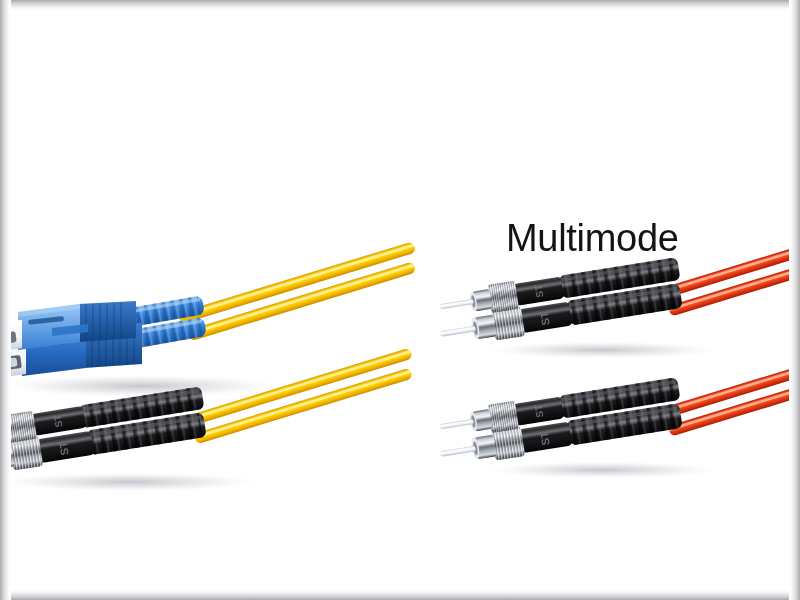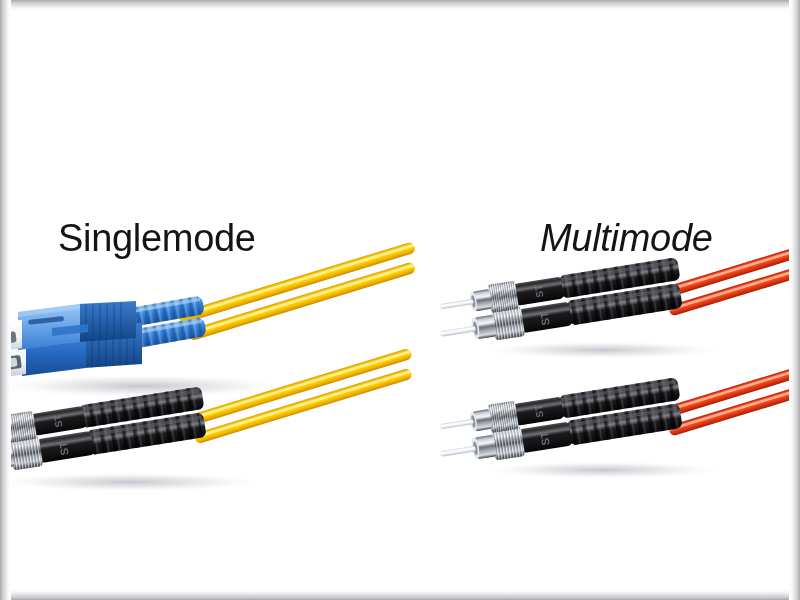--- a/index.html
+++ b/index.html
@@ -41,21 +41,21 @@
     position: absolute;
     color: #141414;
     font-size: 38px;
     font-weight: 400;
     letter-spacing: -0.3px;
     white-space: nowrap;
     line-height: 1;
     z-index: 40;
   }
   #caption-singlemode { left: 58px; top: 219px; }
-  #caption-multimode  { left: 540px; top: 219px; font-style: italic; }
+  #caption-multimode  { left: 506px; top: 219px; }
 
   
   #ghost-text {
     position: absolute;
     left: 235px; top: 150px;
     width: 330px; height: 18px;
     font-size: 13px;
     color: rgba(120,125,150,0.055);
     letter-spacing: 5px;
     white-space: nowrap;
@@ -195,21 +195,20 @@
       <stop offset="60%" stop-color="#8d939d" stop-opacity="0.14"></stop>
       <stop offset="100%" stop-color="#ffffff" stop-opacity="0"></stop>
     </radialGradient>
   </defs>
 </svg>
 
 <div id="stage">
 
   <div id="ghost-text">........  ... ....  .. ..  .....</div>
 
-  <div id="caption-singlemode" class="caption">Singlemode</div>
 
   <div id="caption-multimode" class="caption">Multimode</div>
 
   <div id="assembly-sm-sc" class="assembly">
     <svg width="420" height="140" viewBox="0 0 420 140">
 
       <ellipse cx="150" cy="118" rx="150" ry="12" fill="url(#gShadow)"></ellipse>
 
       <g>
 

